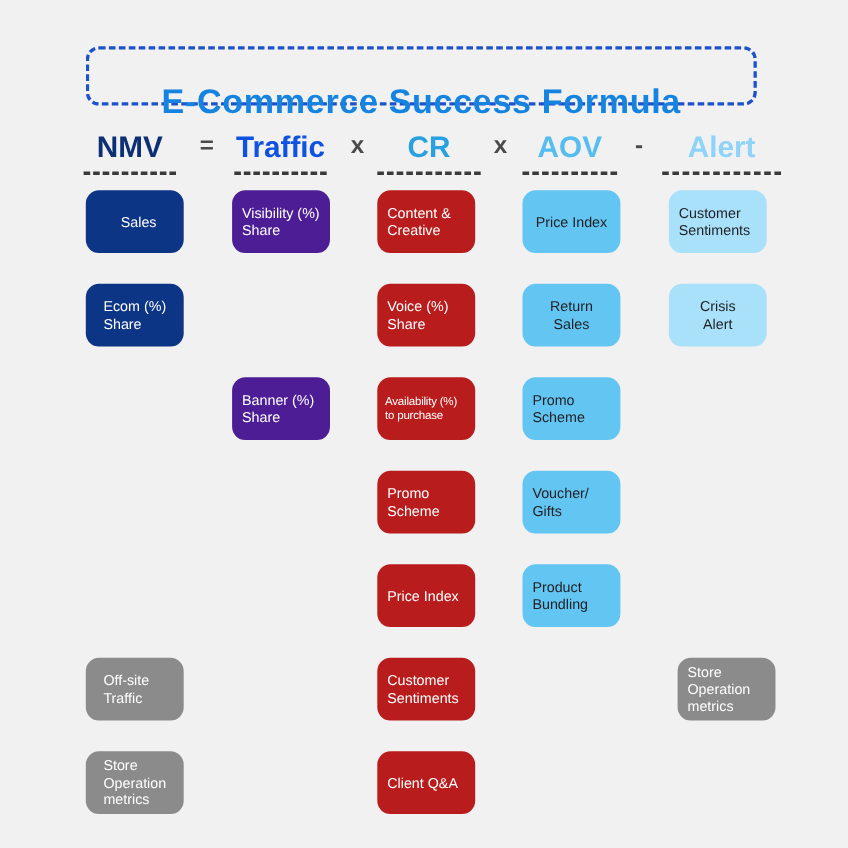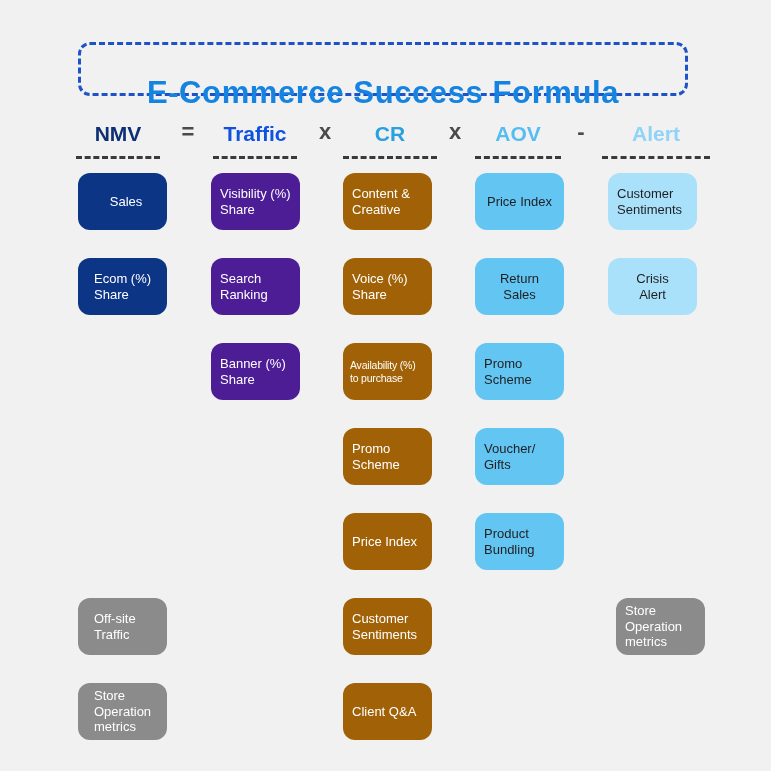--- a/index.html
+++ b/index.html
@@ -32,21 +32,21 @@
     font-size: 31px;
     letter-spacing: 0.6px;
     margin-top: 48px;
   }
 
   
   .term {
     position: absolute;
     top: 112px; height: 44px;
     display: flex; align-items: center; justify-content: center;
-    font-weight: bold; font-size: 21px;
+    font-weight: bold; font-size: 27px;
     white-space: nowrap;
     border-bottom: 3px dashed #3a3a3a;
     box-sizing: content-box;
   }
   .t-nmv    { left: 76px;  width: 84px;  color: #0d2f73; }
   .t-traffic{ left: 213px; width: 84px;  color: #0f52e0; }
   .t-cr     { left: 343px; width: 94px;  color: #29a0e0; }
   .t-aov    { left: 475px; width: 86px;  color: #57bdf0; }
   .t-return { left: 602px; width: 108px; color: #8fd4f8; }
   .op {
@@ -73,21 +73,21 @@
     font-size: 13px;
     line-height: 1.22;
     white-space: pre-line;
   }
   .center { justify-content: center; text-align: center; }
   .dark   { color: #1f1f22; }
   .small  { font-size: 10.5px; letter-spacing: -0.2px; padding: 16px 7px; }
 
   .navy  { background: #0c3586; }
   .blue  { background: #4c1d95; }
-  .cyan  { background: #a16207; }
+  .cyan  { background: #b91c1c; }
   .light { background: #62c5f2; }
   .pale  { background: #a9e1fb; }
   .gray  { background: #8b8b8b; }
 
   .c1  { left: 78px; padding-left: 16px; }
   .c2  { left: 211px; }
   .c3  { left: 343px; }
   .c4  { left: 475px; }
   .c5  { left: 608px; }
   .c5b { left: 616px; }
@@ -118,22 +118,20 @@
   <div class="term t-aov">AOV</div>
   <span class="op op-minus">-</span>
   <div class="term t-return">Alert</div>
 
   <div class="box navy c1 r1 center">Sales</div>
   <div class="box navy c1 r2">Ecom (%)
 Share</div>
 
   <div class="box blue c2 r1">Visibility (%)
 Share</div>
-  <div class="box blue c2 r2">Search
-Ranking</div>
   <div class="box blue c2 r3">Banner (%)
 Share</div>
 
   <div class="box cyan c3 r1">Content &amp;
 Creative</div>
   <div class="box cyan c3 r2">Voice (%)
 Share</div>
   <div class="box cyan c3 r3 small">Availability (%)
 to purchase</div>
   <div class="box cyan c3 r4">Promo

